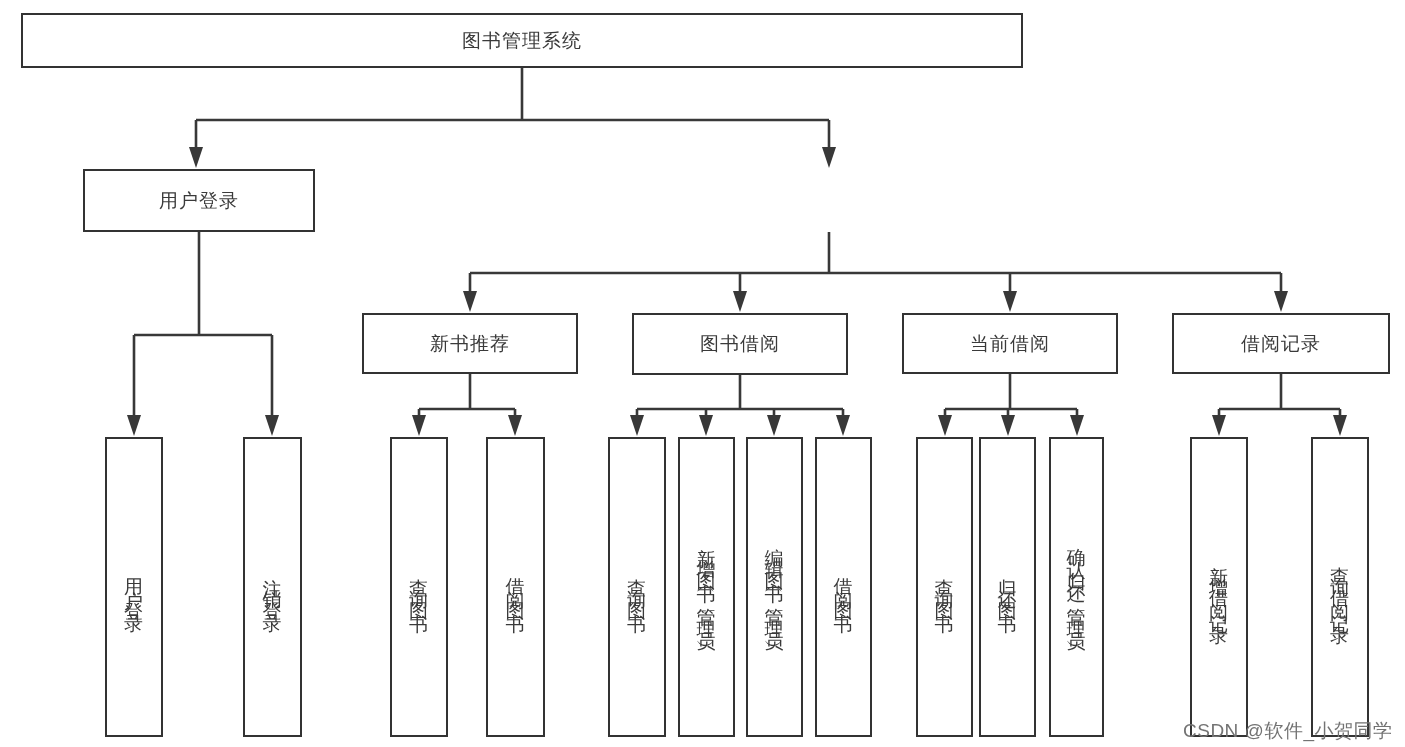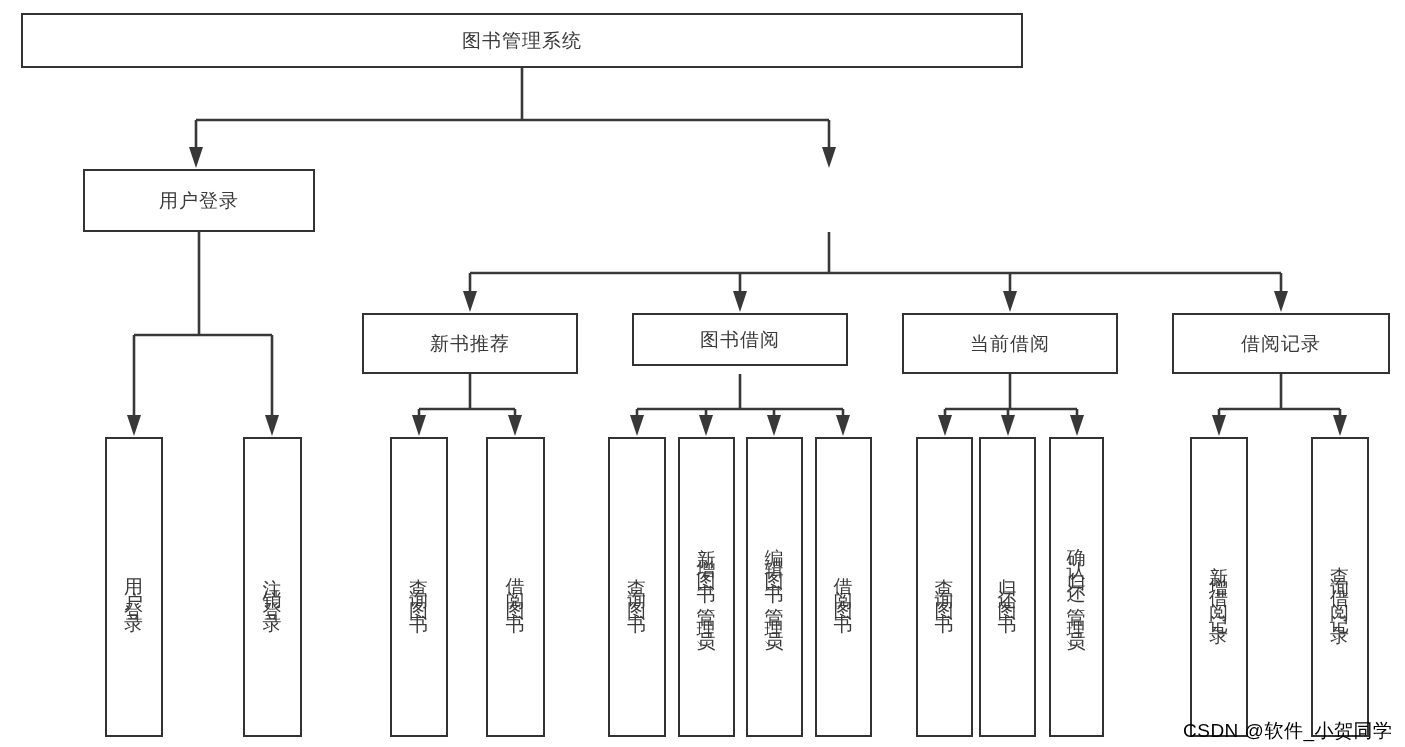--- a/index.html
+++ b/index.html
@@ -35,21 +35,21 @@
     text-orientation: mixed;
     letter-spacing: 12px;
     line-height: 1;
     white-space: nowrap;
   }
   .watermark {
     position: absolute;
     left: 1183px;
     top: 718px;
     font-size: 19px;
-    color: #000000;
+    color: #737373;
     letter-spacing: 0.5px;
     white-space: nowrap;
     z-index: 5;
   }
 </style>
 </head>
 <body>
 
 <div id="canvas">
 
@@ -98,21 +98,21 @@
     <span>图书管理系统</span>
   </div>
 
   <div class="node" style="left:83px; top:169px; width:232px; height:63px;">
     <span>用户登录</span>
   </div>
 
   <div class="node" style="left:362px; top:313px; width:216px; height:61px;">
     <span>新书推荐</span>
   </div>
-  <div class="node" style="left:632px; top:313px; width:216px; height:53px;">
+  <div class="node" style="left:632px; top:313px; width:216px; height:62px;">
     <span>图书借阅</span>
   </div>
   <div class="node" style="left:902px; top:313px; width:216px; height:61px;font-family:Liberation Mono, monospace;">
     <span>当前借阅</span>
   </div>
   <div class="node" style="left:1172px; top:313px; width:218px; height:61px;">
     <span>借阅记录</span>
   </div>
 
   <div class="node vert" style="left:105px; top:437px; width:58px; height:300px;">

